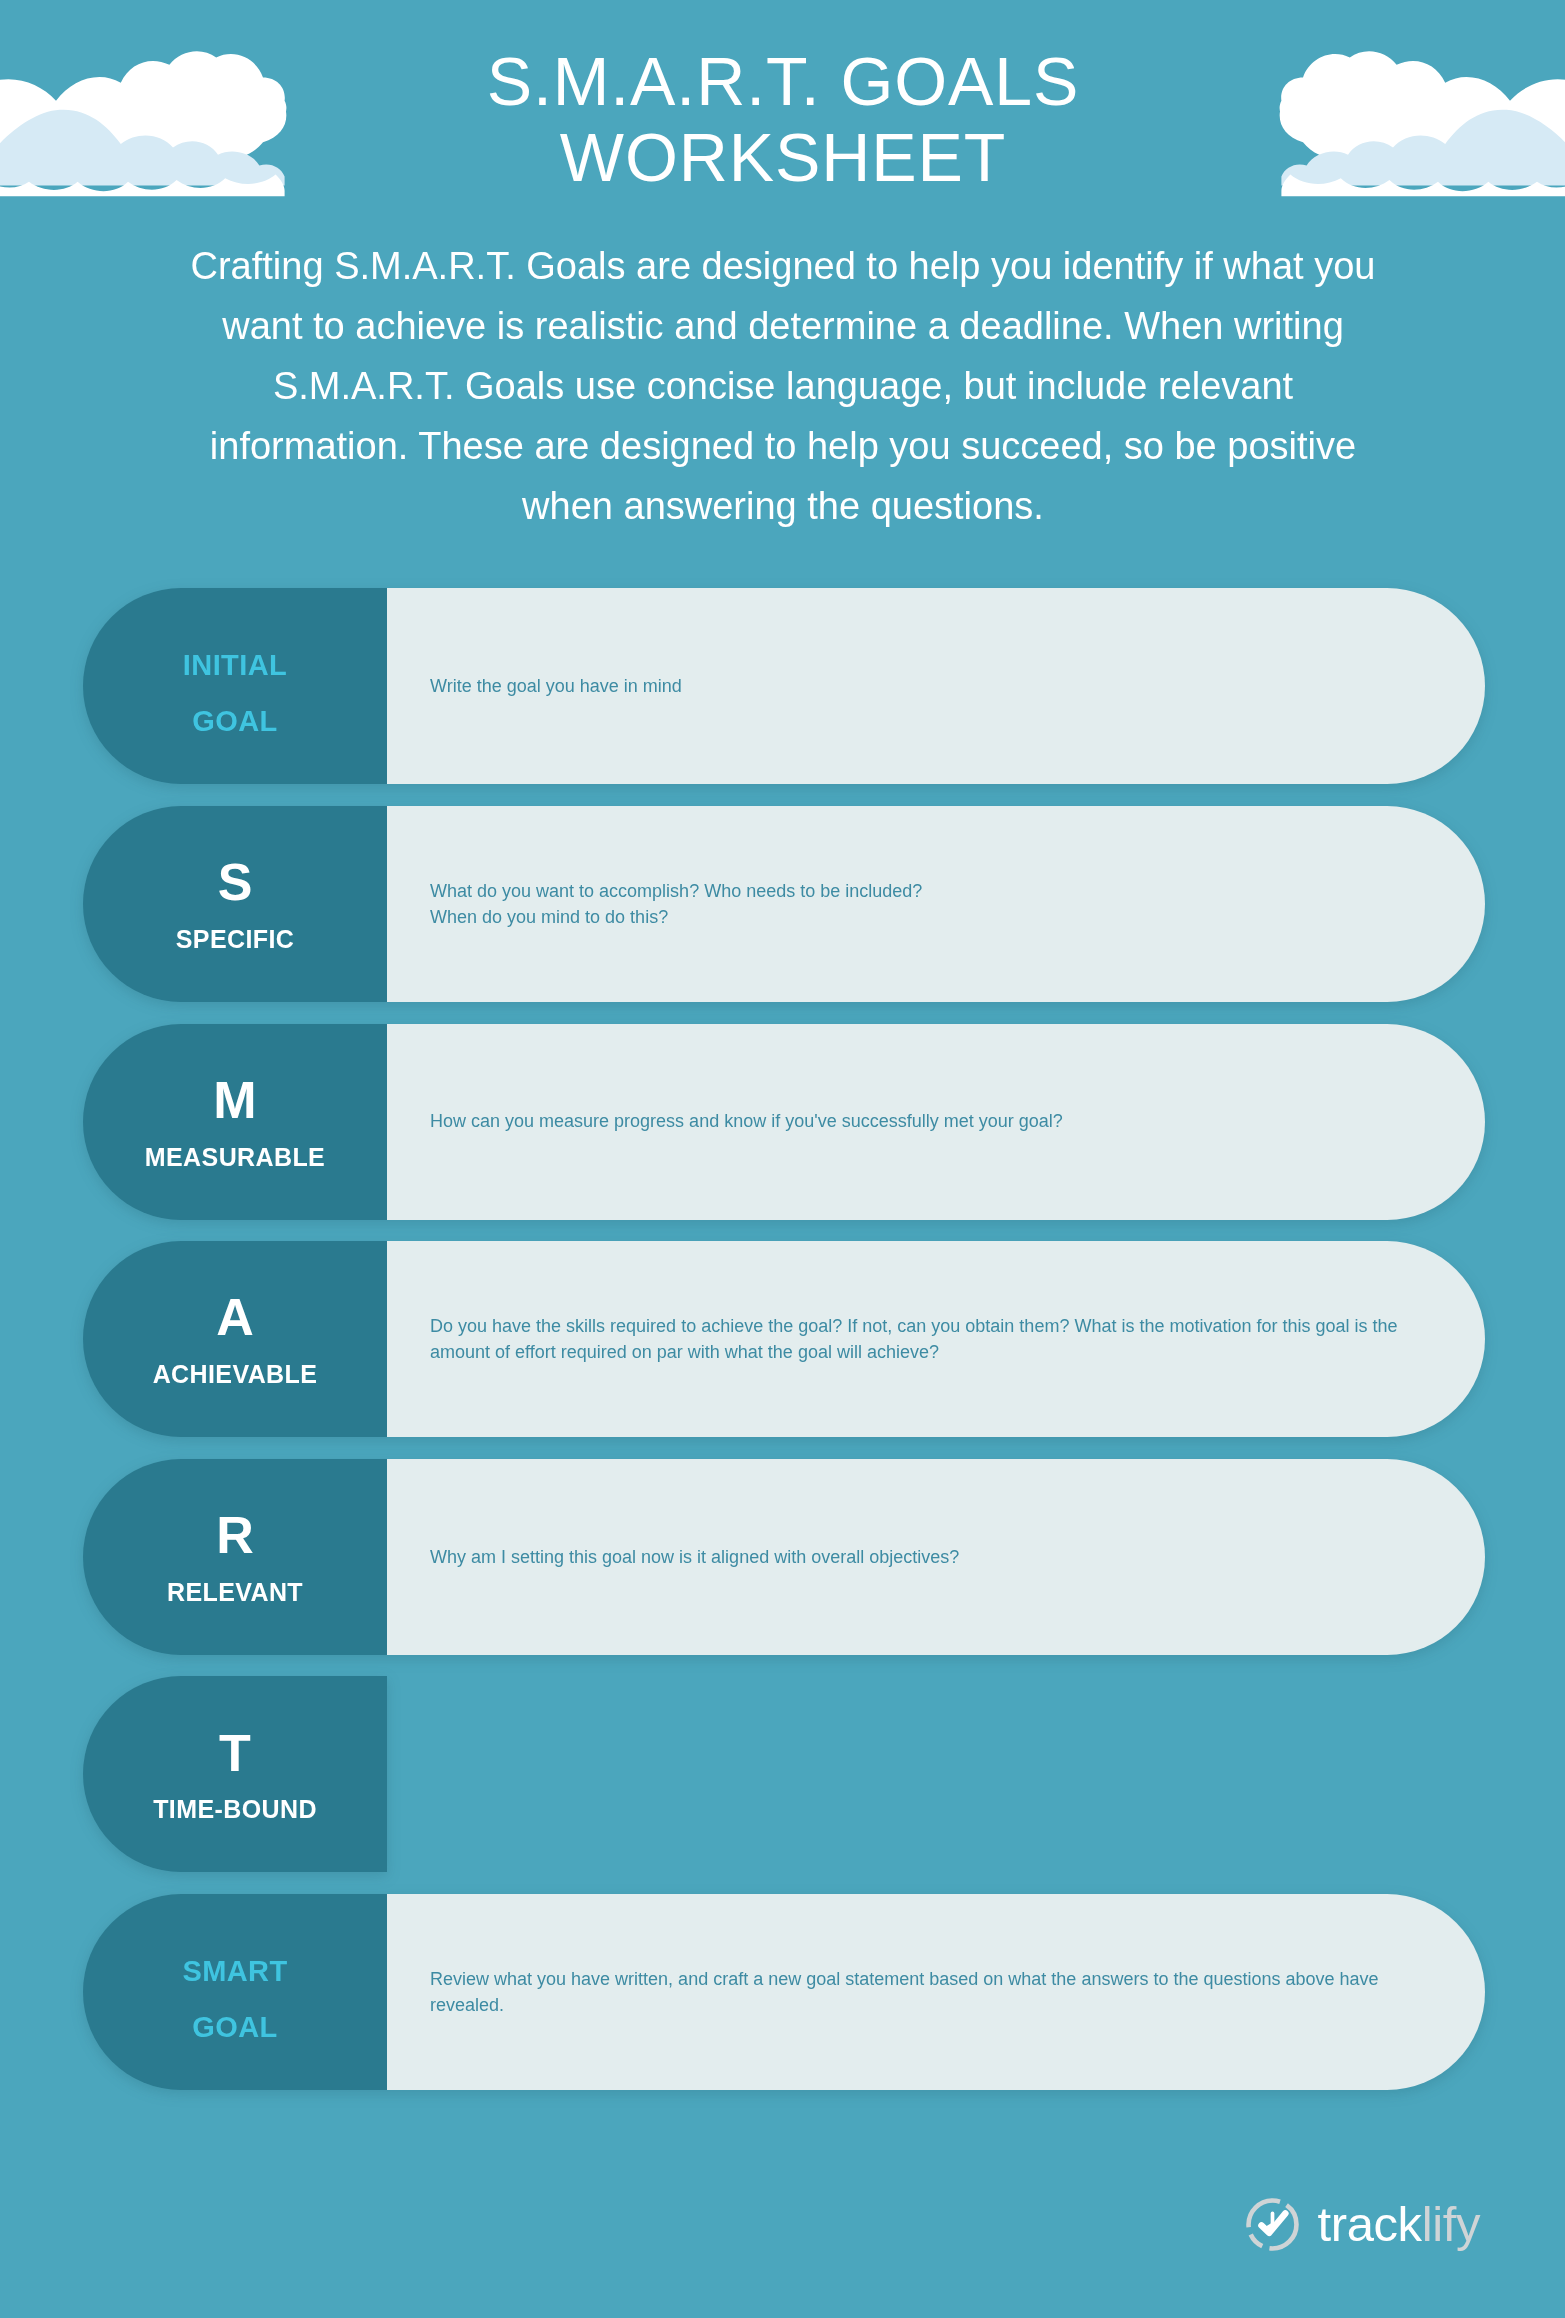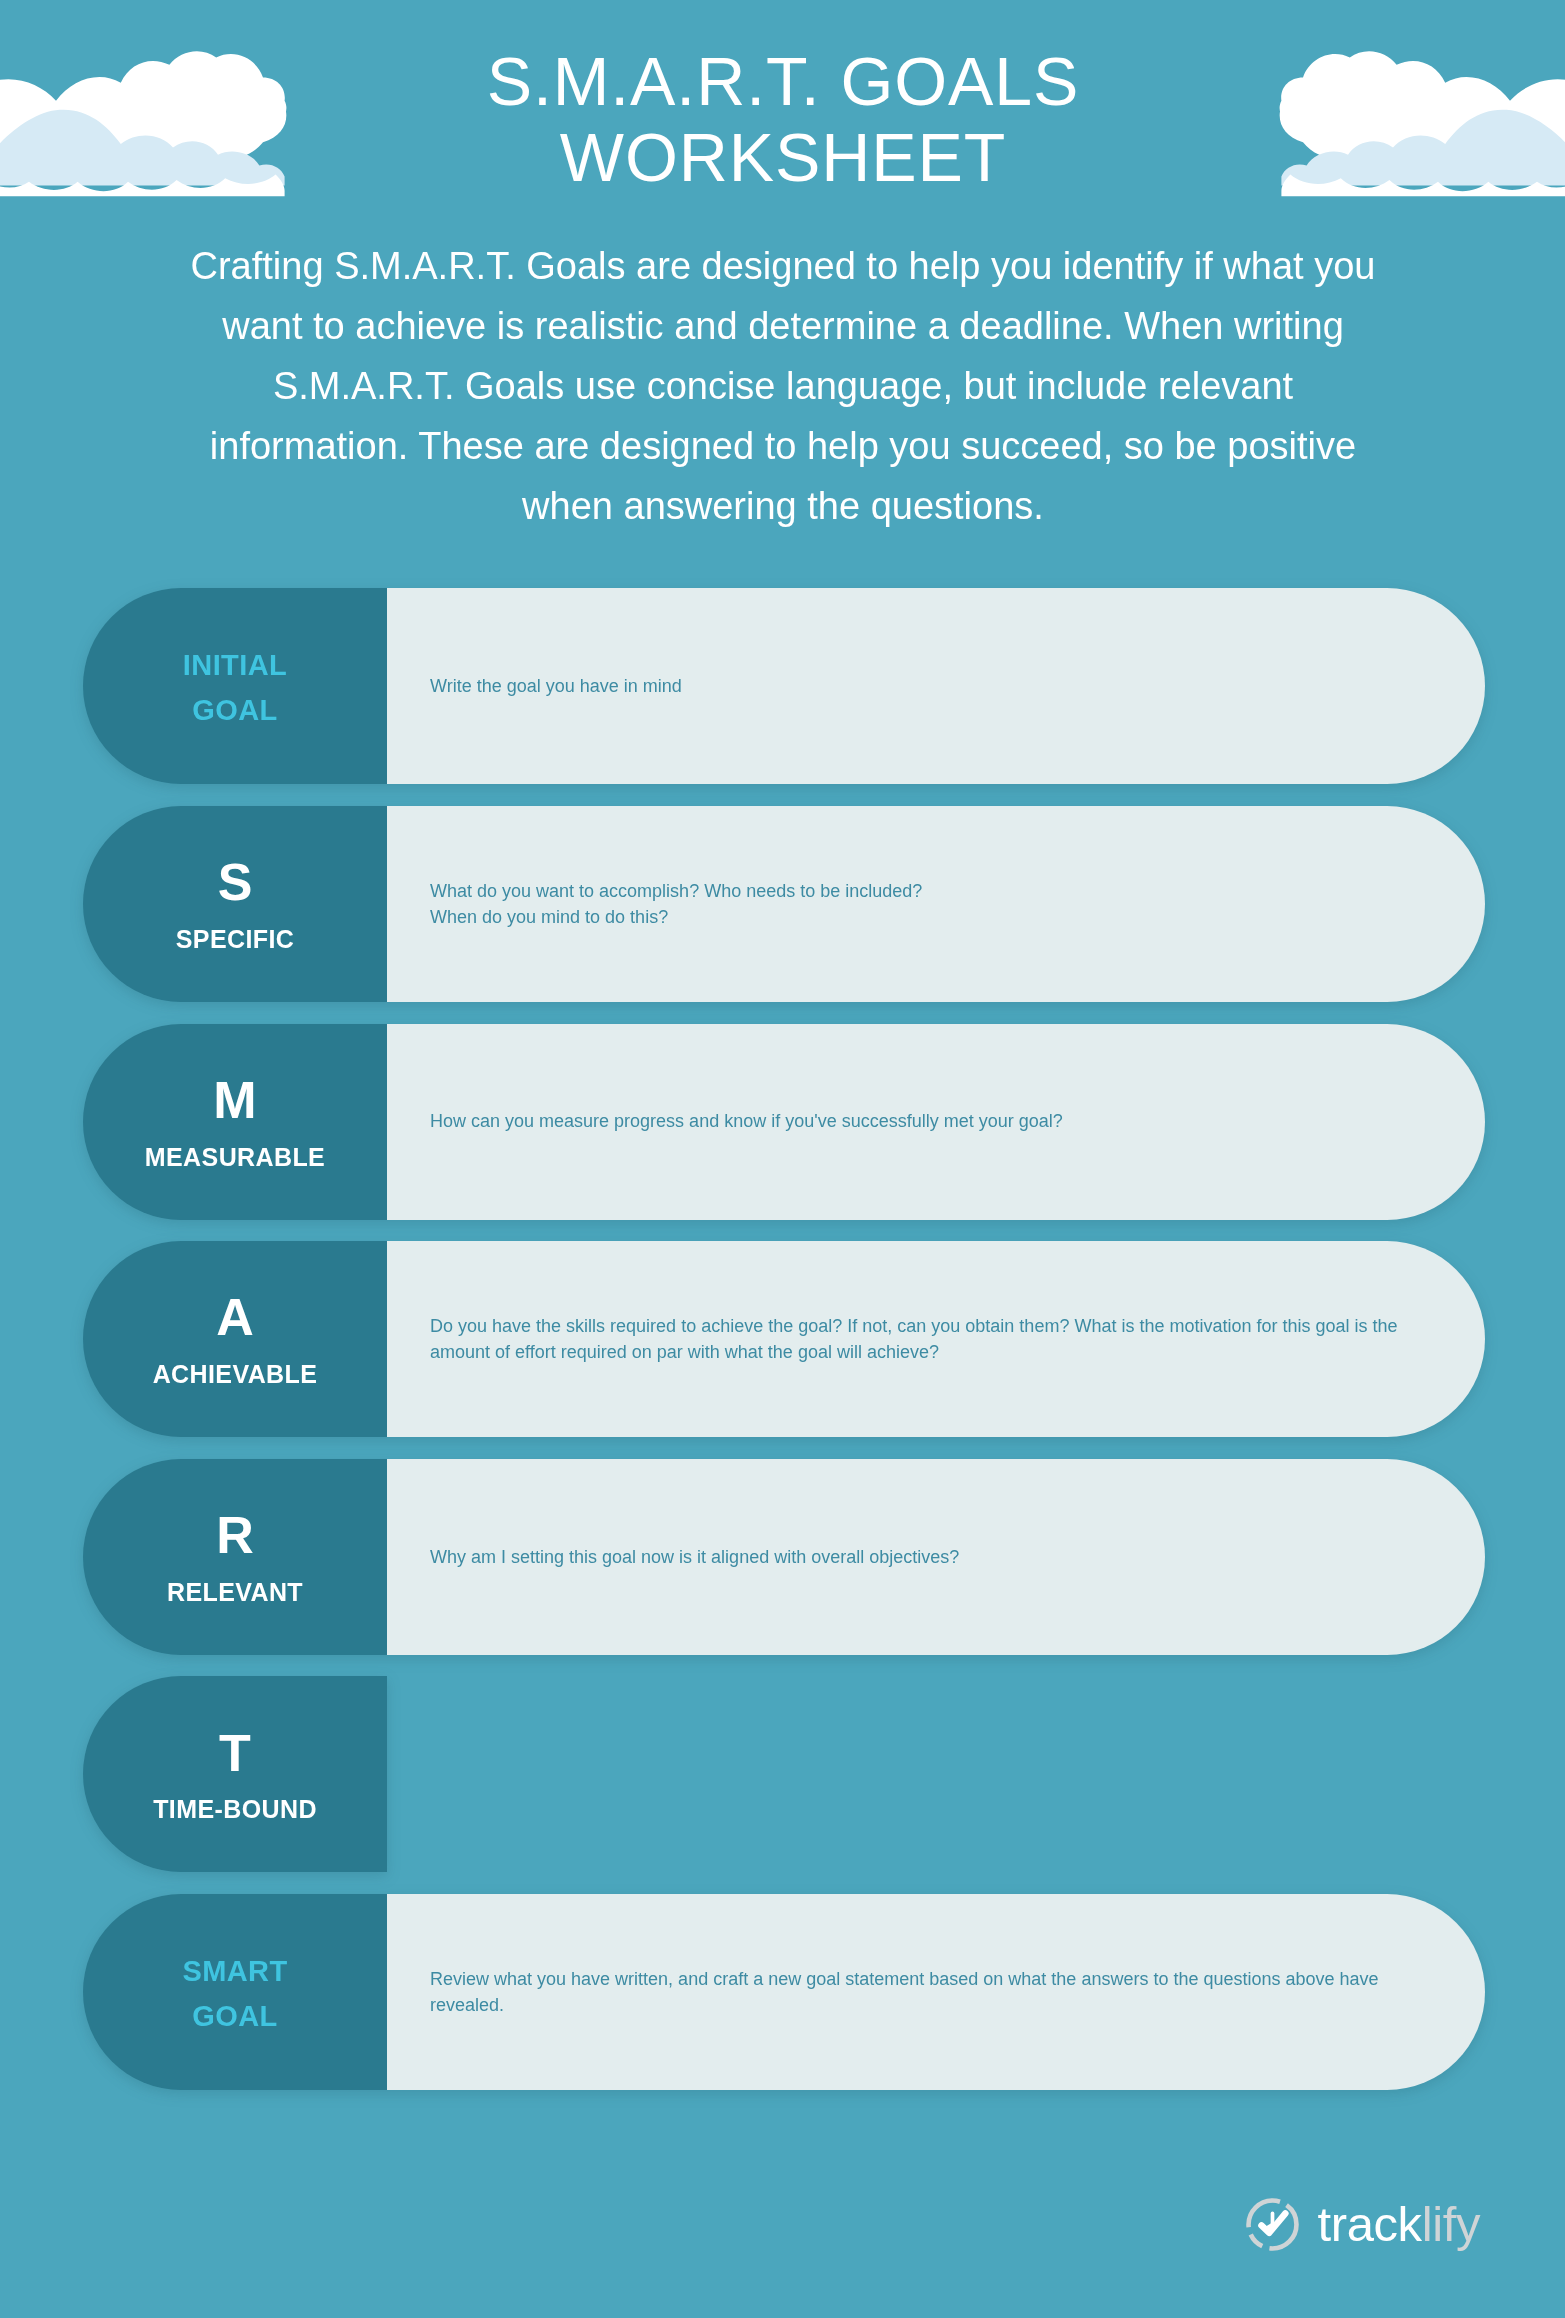--- a/index.html
+++ b/index.html
@@ -99,21 +99,21 @@
     margin-top:12.6px;
   }
 
   
   .row-label.accent .row-letter,
   .row-label.accent .row-sub {
     color:#3fc4e0;
     font-size:29px;
     font-weight:700;
     line-height:1.45;
-    margin-top:3px;
+    margin-top:14px;
     letter-spacing:0.4px;
   }
 
   .row-body {
     flex:1 1 auto;
     background:#e3edee;
     border-radius:0 117px 117px 0;
     display:flex;
     flex-direction:column;
     justify-content:center;

